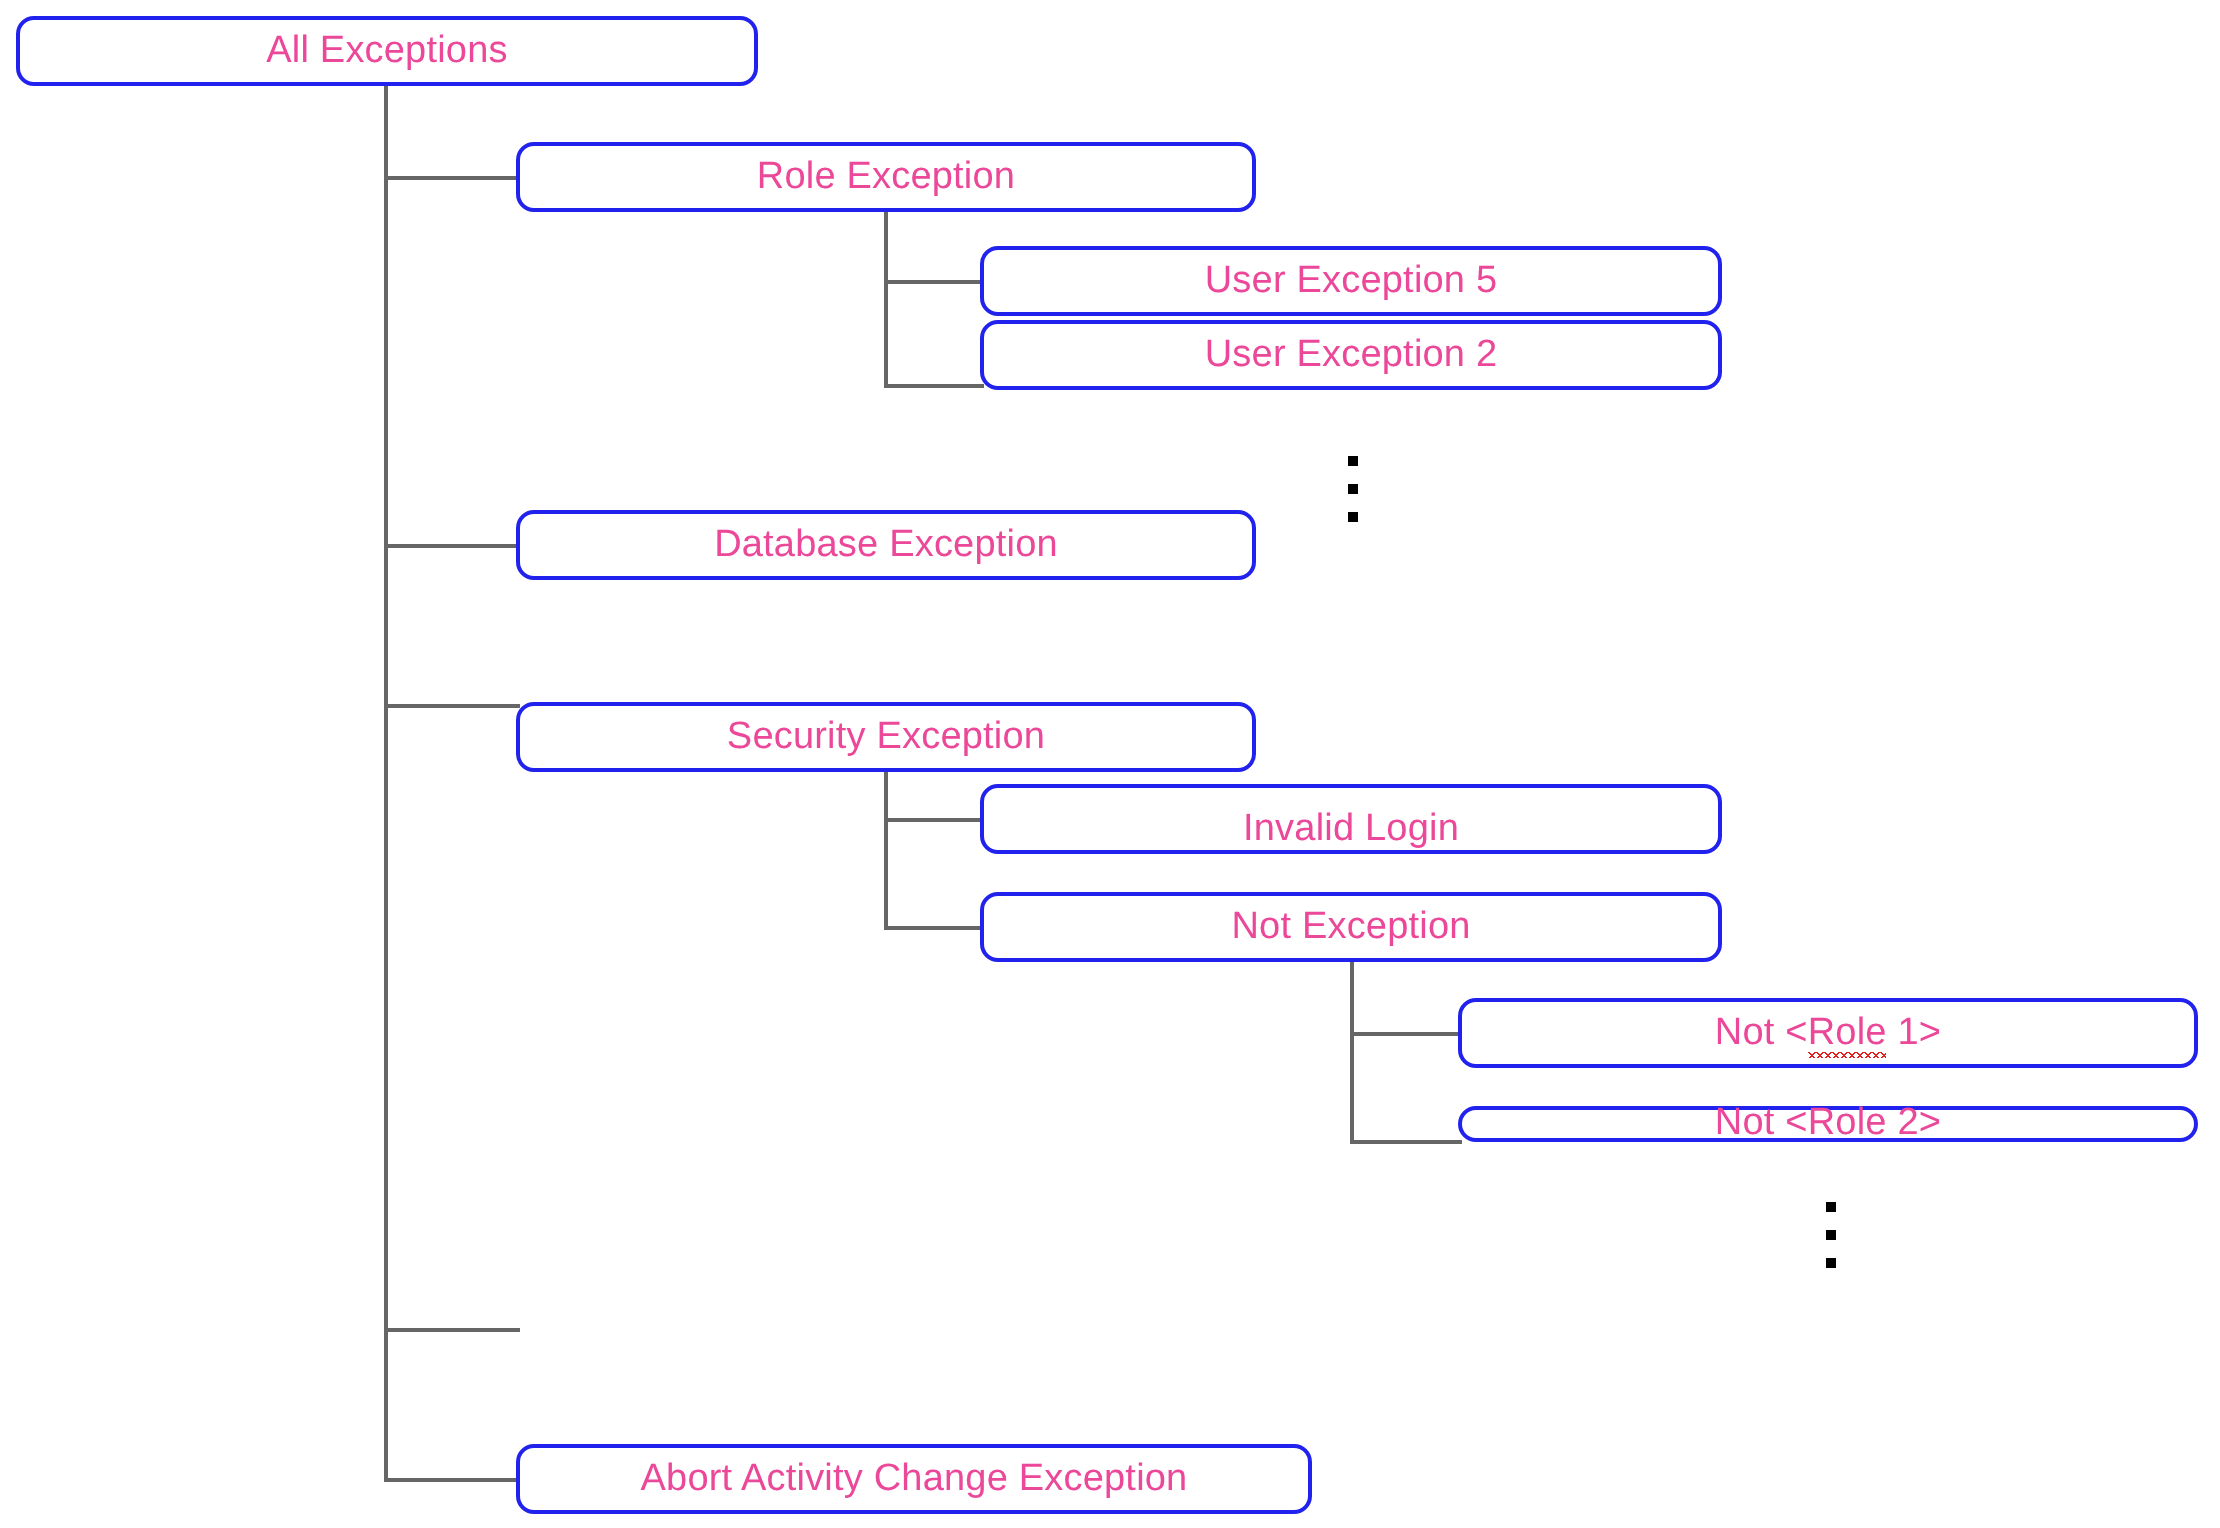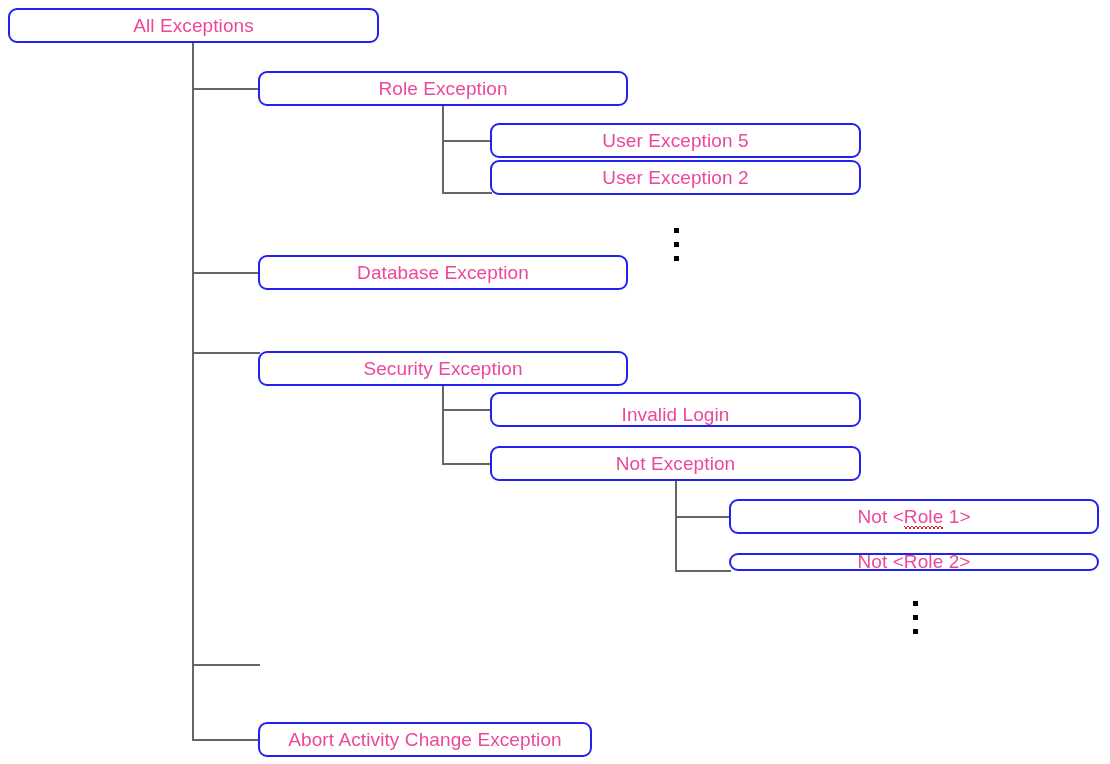--- a/index.html
+++ b/index.html
@@ -152,17 +152,17 @@
     <span class="node-label">Not &lt;Role 2&gt;</span>
   </div>
 
   <div class="ellipsis" style="left:912px; top:601px; width:6px; height:33px;">
     <span class="dot"></span>
     <span class="dot"></span>
     <span class="dot"></span>
   </div>
 
 
-  <div class="node" style="left:258px; top:722px; width:334px; height:35px;">
+  <div class="node" style="left:258px; top:722px; width:398px; height:35px;">
     <span class="node-label">Abort Activity Change Exception</span>
   </div>
 
 </div>
 
 </body></html>

